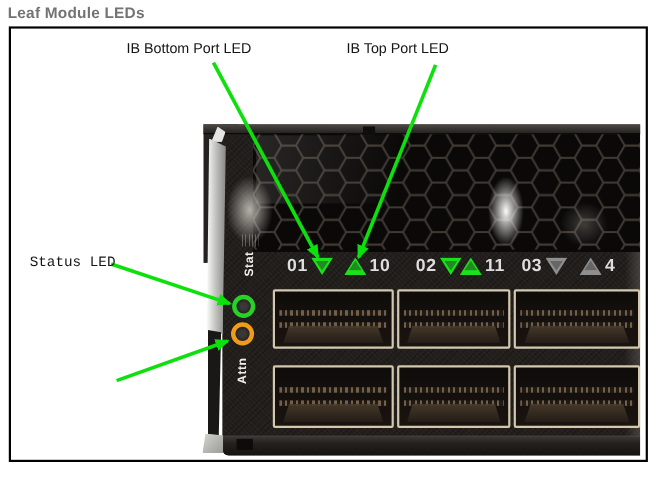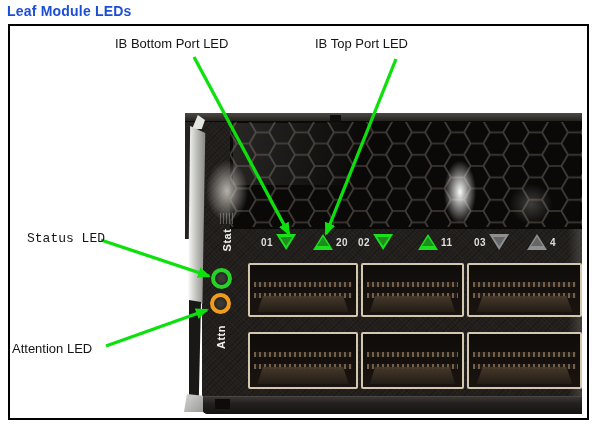--- a/index.html
+++ b/index.html
@@ -1,21 +1,21 @@
 <!DOCTYPE html>
 <html><head>
 <meta charset="utf-8">
 <style>
   html,body{margin:0;padding:0;background:#fff;}
   #stage{position:relative;width:606px;height:436px;background:#fff;overflow:hidden;
          font-family:"Liberation Sans","DejaVu Sans",sans-serif;}
   .abs{position:absolute;}
 
   
-  #page-title{left:7px;top:3px;font-size:14px;font-weight:bold;color:#1d4ed8;letter-spacing:.2px;}
+  #page-title{left:7px;top:3px;font-size:14px;font-weight:bold;color:#737373;letter-spacing:.2px;}
   #figure-frame{left:8px;top:24px;width:581px;height:396px;border:2px solid #000;
                 box-sizing:border-box;background:#fff;}
 
   
   .callout{font-size:13px;color:#151515;white-space:nowrap;z-index:30;}
   #callout-ib-bottom{left:115px;top:36px;}
   #callout-ib-top{left:315px;top:36px;}
   #callout-status{left:27px;top:231px;font-family:Liberation Mono, monospace;}
   #callout-attention{left:12px;top:341px;}
 
@@ -68,32 +68,32 @@
   #attn-label{left:19px;top:224px;}
   #barcode{left:18px;top:100px;width:15px;height:11px;opacity:.55;z-index:5;
      background:repeating-linear-gradient(90deg,#8d8d89 0 1px, rgba(0,0,0,0) 1px 3px);}
   .led-ring{position:absolute;width:13px;height:13px;border-radius:50%;z-index:5;
      background:radial-gradient(circle,#3a3835 30%,#232120 75%);}
   #status-led{left:9px;top:155px;border:4px solid #27d227;}
   #attention-led{left:8px;top:180px;border:4px solid #ef9c1c;}
 
   
   .port-cell{position:absolute;top:120px;height:18px;display:flex;align-items:center;gap:3px;z-index:5;}
-  .port-num{font-size:10px;font-weight:bold;color:#dedede;letter-spacing:.5px;}
+  .port-num{font-size:16px;font-weight:bold;color:#dedede;letter-spacing:.5px;}
   .tri{position:relative;width:20px;height:16px;}
   .tri .outer,.tri .inner{position:absolute;}
   .tri .outer{inset:0;}
   .tri .inner{left:4px;right:4px;top:3px;bottom:4px;}
   .tri.down .outer,.tri.down .inner{clip-path:polygon(0 0,100% 0,50% 100%);}
   .tri.up .outer,.tri.up .inner{clip-path:polygon(50% 0,0 100%,100% 100%);}
   .tri.lit .outer{background:#1ce01c;}
   .tri.lit .inner{background:#1e8c1e;}
   .tri.unlit .outer{background:#8f8f8f;}
   .tri.unlit .inner{background:#666;}
-  #cell-1{left:59px;} #cell-2{left:111px;} #cell-3{left:156px;text-align:center;}
+  #cell-1{left:59px;} #cell-2{left:111px;} #cell-3{left:176px;text-align:center;}
   #cell-4{left:216px;justify-content:flex-end;} #cell-5{left:272px;} #cell-6{left:325px;}
 
   
   .cage{position:absolute;border:2px solid #d3c7ae;border-radius:2px;box-sizing:border-box;
      background:linear-gradient(#0e0c0a,#1a1410);overflow:hidden;z-index:4;}
   .cage .pins-a,.cage .pins-b{position:absolute;left:4%;right:4%;height:5px;opacity:.8;
      background:repeating-linear-gradient(90deg,#8a735a 0 2px,#241d16 2px 5px);}
   .cage .pins-a{top:34%;} .cage .pins-b{top:56%;}
   .cage .floor{position:absolute;left:7%;right:7%;bottom:3px;height:32%;opacity:.9;
      background:linear-gradient(#4a3c2c,#241e17);clip-path:polygon(6% 0,94% 0,100% 100%,0 100%);}
@@ -148,21 +148,21 @@
       <span class="tri down lit">
           <span class="outer"></span>
           <span class="inner"></span>
         </span>
     </div>
     <div id="cell-2" class="port-cell">
       <span class="tri up lit">
           <span class="outer"></span>
           <span class="inner"></span>
         </span>
-      <span class="port-num">20</span>
+      <span class="port-num">10</span>
     </div>
     <div id="cell-3" class="port-cell">
       <span class="port-num">02</span>
       <span class="tri down lit">
           <span class="outer"></span>
           <span class="inner"></span>
         </span>
     </div>
     <div id="cell-4" class="port-cell">
       <span class="tri up lit">
@@ -241,15 +241,14 @@
       <line x1="194" y1="57" x2="289" y2="234" marker-end="url(#ah)"></line>
       <line x1="396" y1="59" x2="326" y2="234" marker-end="url(#ah)"></line>
       <line x1="101" y1="240" x2="209" y2="276" marker-end="url(#ah)"></line>
       <line x1="106" y1="346" x2="207" y2="310" marker-end="url(#ah)"></line>
     </g>
   </svg>
 
   <div id="callout-ib-bottom" class="abs callout">IB Bottom Port LED</div>
   <div id="callout-ib-top" class="abs callout">IB Top Port LED</div>
   <div id="callout-status" class="abs callout">Status LED</div>
-  <div id="callout-attention" class="abs callout">Attention LED</div>
 
 </div>
 
 </body></html>

